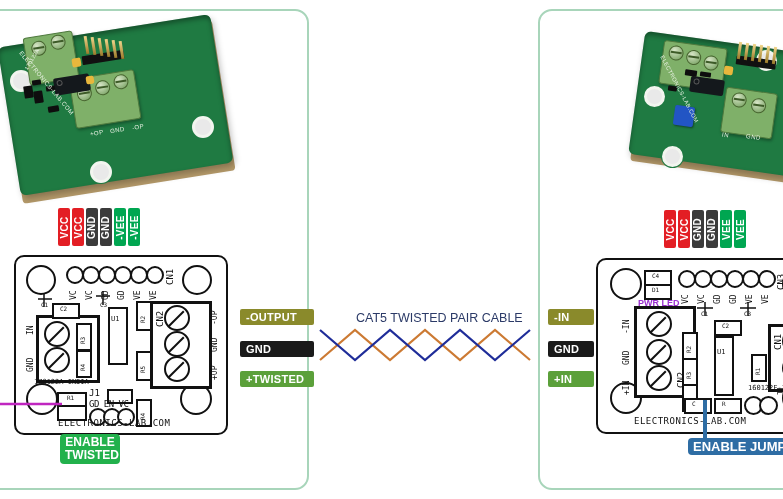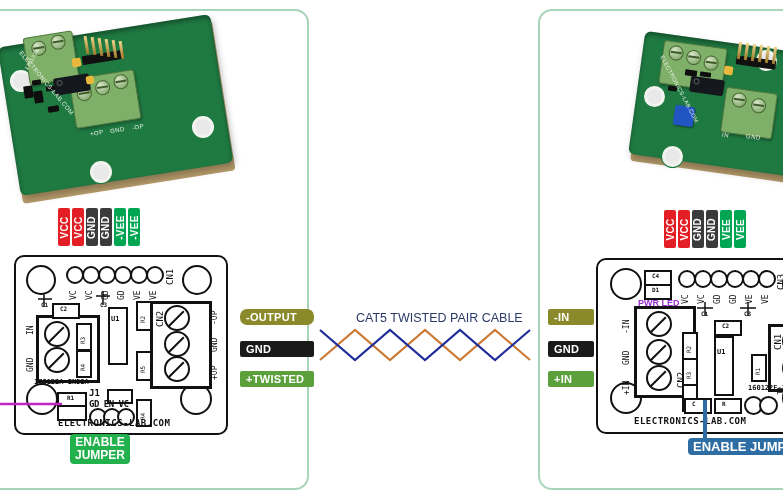--- a/index.html
+++ b/index.html
@@ -47,21 +47,21 @@
   
   .sch{position:absolute;}
   .board-outline{position:absolute;border:2px solid #111;border-radius:10px;background:#fff;}
   .bhole{position:absolute;border:2px solid #111;border-radius:50%;background:#fff;}
   .pad{position:absolute;border:2px solid #111;border-radius:50%;background:#fff;}
   .blk{position:absolute;border:2px solid #111;background:#fff;}
   .thick{position:absolute;border:3px solid #111;background:#fff;}
   .scr{position:absolute;border:2px solid #111;border-radius:50%;background:#fff;}
   .scr::after{content:"";position:absolute;left:-1px;top:50%;width:100%;height:2px;
               background:#111;transform:rotate(-45deg);transform-origin:center;}
-  .lbl{position:absolute;font-family:"DejaVu Sans Mono",monospace;color:#111;white-space:nowrap;font-weight:bold;}
+  .lbl{position:absolute;font-family:"DejaVu Sans Mono",monospace;color:#111;white-space:nowrap;}
   .lblv{position:absolute;font-family:"DejaVu Sans Mono",monospace;color:#111;
         white-space:nowrap;transform:rotate(-90deg);transform-origin:left top;}
 
   
   .tag{position:absolute;color:#fff;font-weight:bold;font-size:11px;
        padding:2px 6px;border-radius:2px;letter-spacing:.3px;white-space:nowrap;}
   .t-olive{background:#8a8a2b;}
   .t-black{background:#1a1a1a;}
   .t-green{background:#5ba03a;}
 
@@ -209,26 +209,26 @@
   <div class="pad" style="left:103px;top:153px;width:14px;height:14px;"></div>
   <div class="blk" style="left:122px;top:144px;width:12px;height:24px;"></div>
   <div class="lblv" style="left:125px;top:165px;font-size:6px;">R4</div>
   <div class="lbl" style="left:44px;top:163px;font-size:9px;letter-spacing:.5px;">ELECTRONICS-LAB.COM</div>
 </div>
 
 <svg width="783" height="499" style="pointer-events:none;">
   <line x1="0" y1="404" x2="62" y2="404" stroke="#c026c0" stroke-width="2.6"></line>
 </svg>
 
-<div class="enable-tag e-green" style="left:70px;top:434px;width:50px;">
+<div class="enable-tag e-green" style="left:60px;top:434px;width:50px;">
   <div>ENABLE</div>
-  <div>JUMPER</div>
-</div>
-
-<div class="tag t-olive" style="left:240px;top:309px;width:62px;border-radius:7px;">-OUTPUT</div>
+  <div>TWISTED</div>
+</div>
+
+<div class="tag t-olive" style="left:240px;top:309px;width:62px;">-OUTPUT</div>
 <div class="tag t-black" style="left:240px;top:341px;width:62px;">GND</div>
 <div class="tag t-green" style="left:240px;top:371px;width:62px;">+TWISTED</div>
 
 <div class="cable-title" style="left:356px;top:311px;">CAT5 TWISTED PAIR CABLE</div>
 <svg width="783" height="499" style="pointer-events:none;">
   <polyline points="320,360 355,330 390,360 425,330 460,360 495,330 530,360" fill="none" stroke="#cc7a33" stroke-width="2.2"></polyline>
   <polyline points="320,330 355,360 390,330 425,360 460,330 495,360 530,330" fill="none" stroke="#1f2d99" stroke-width="2.2"></polyline>
 </svg>
 
 <div class="tag t-olive" style="left:548px;top:309px;width:34px;">-IN</div>

